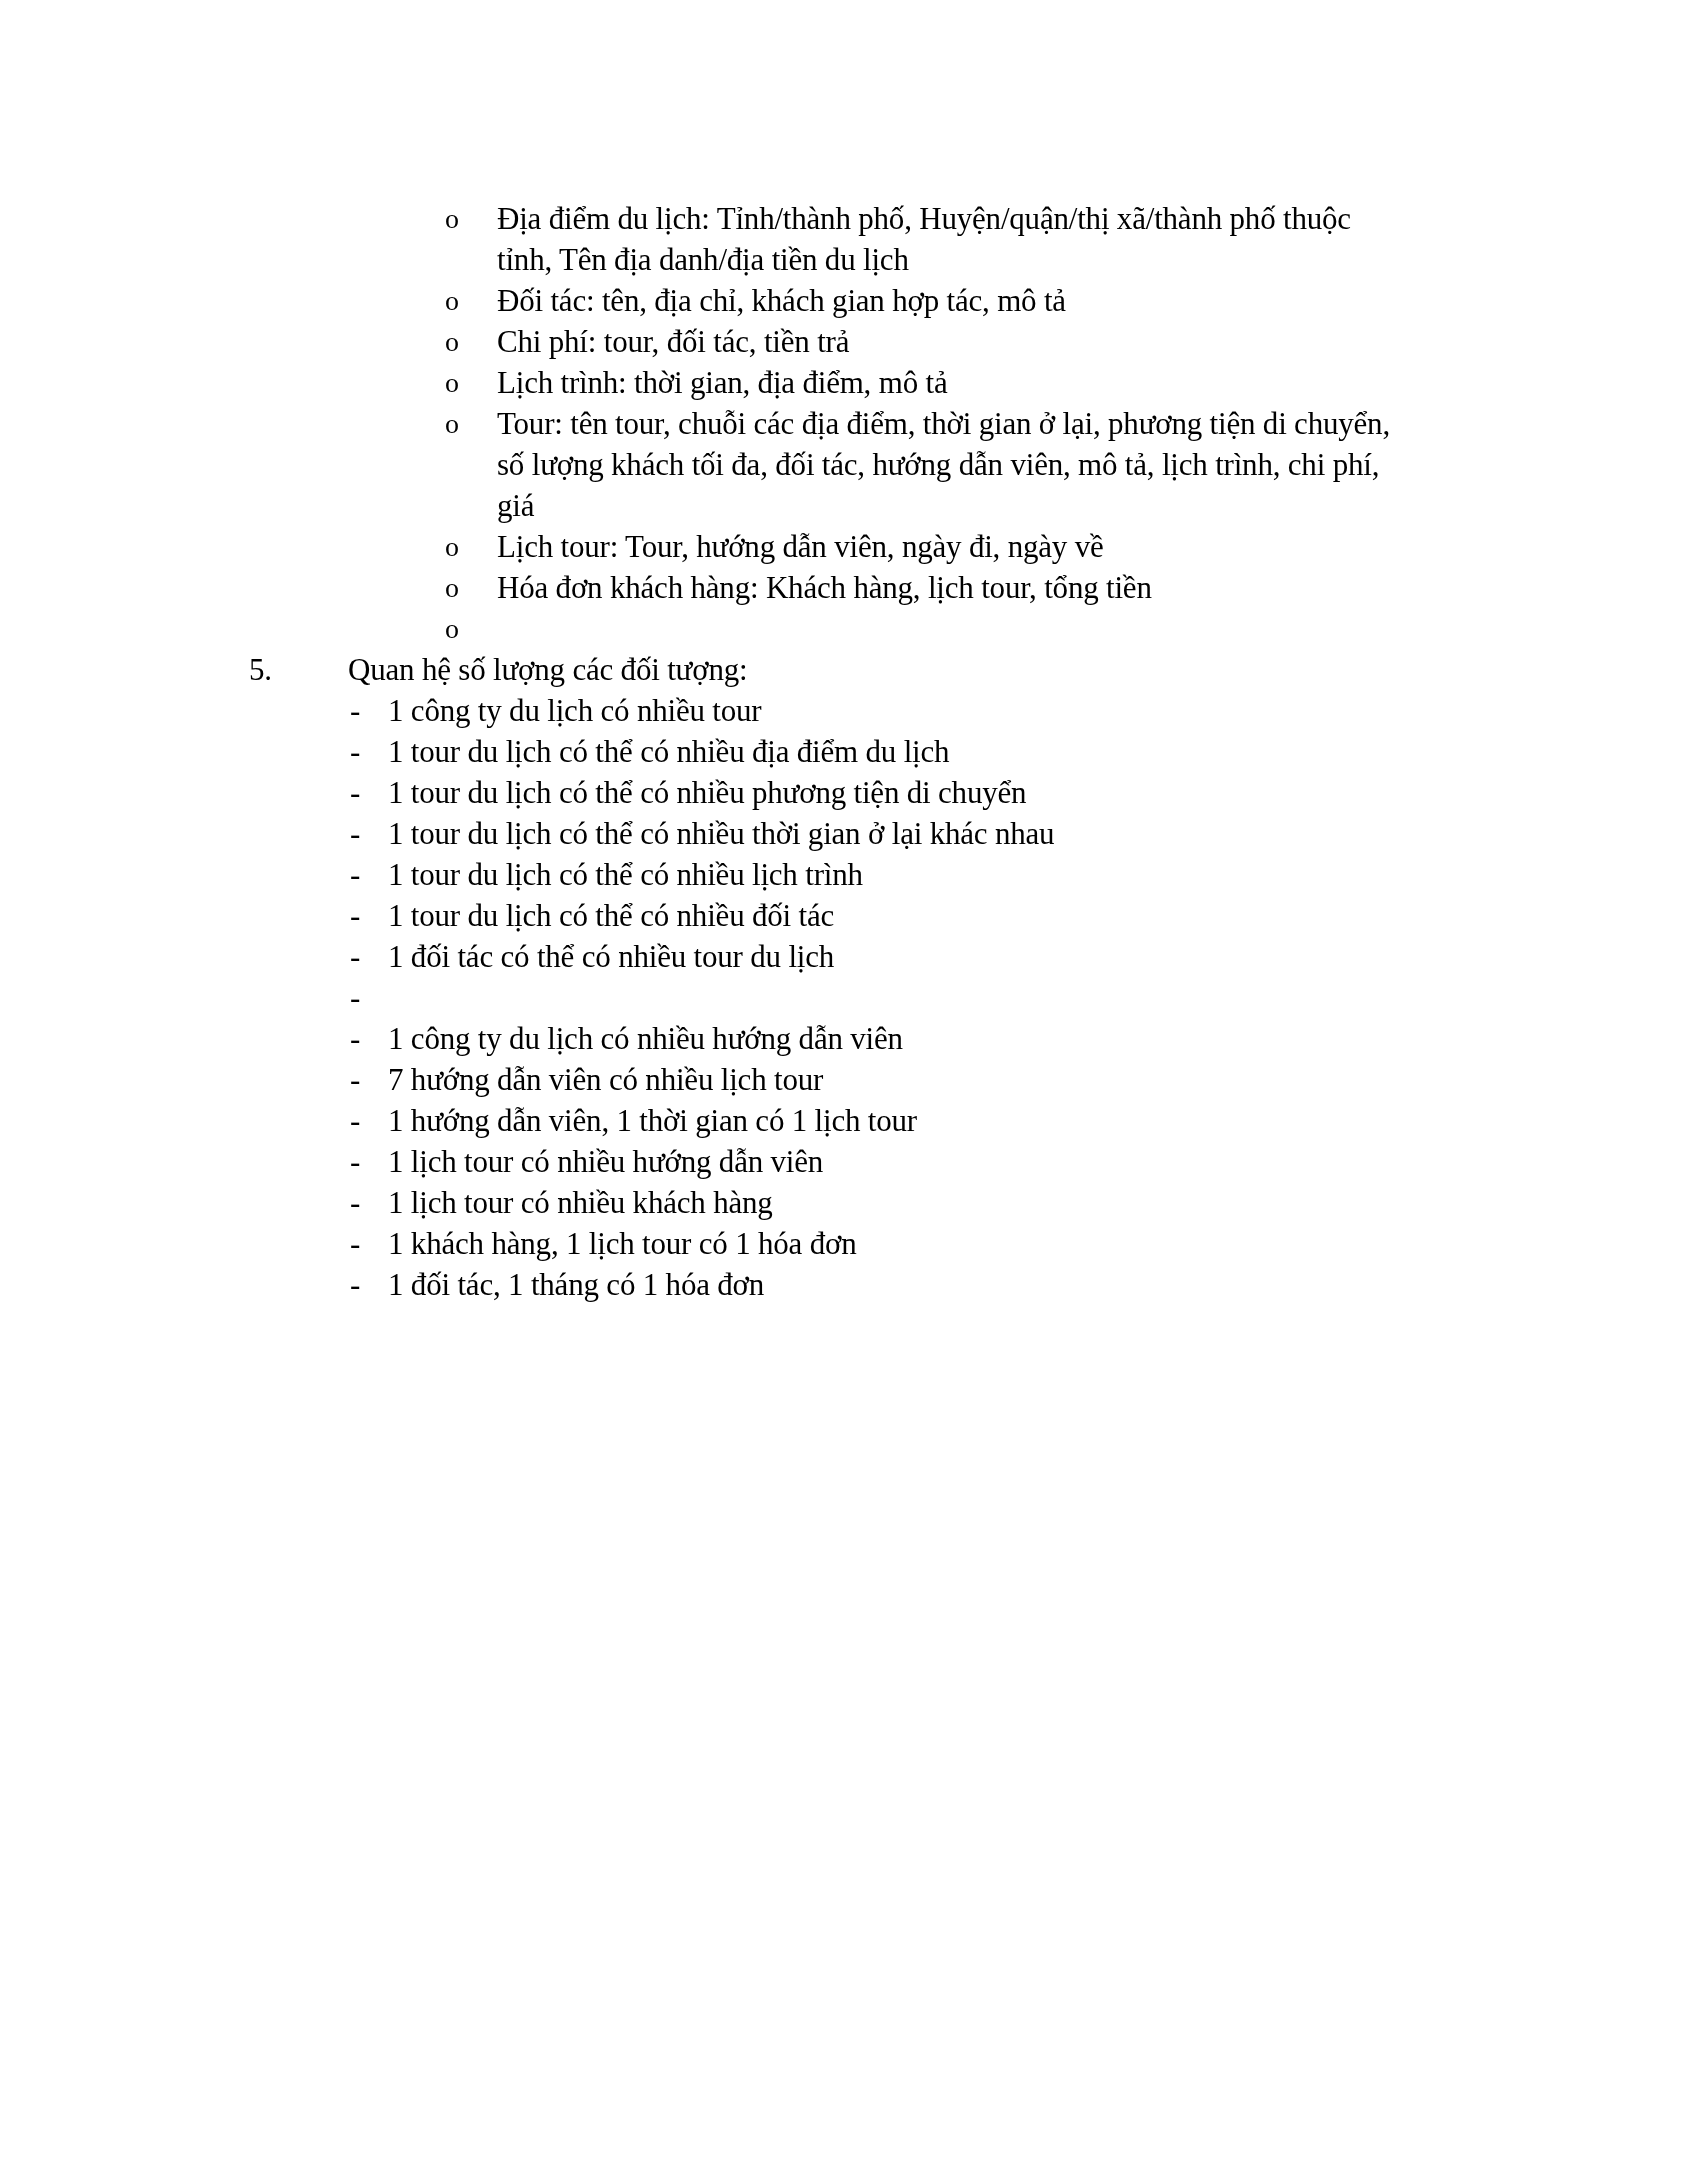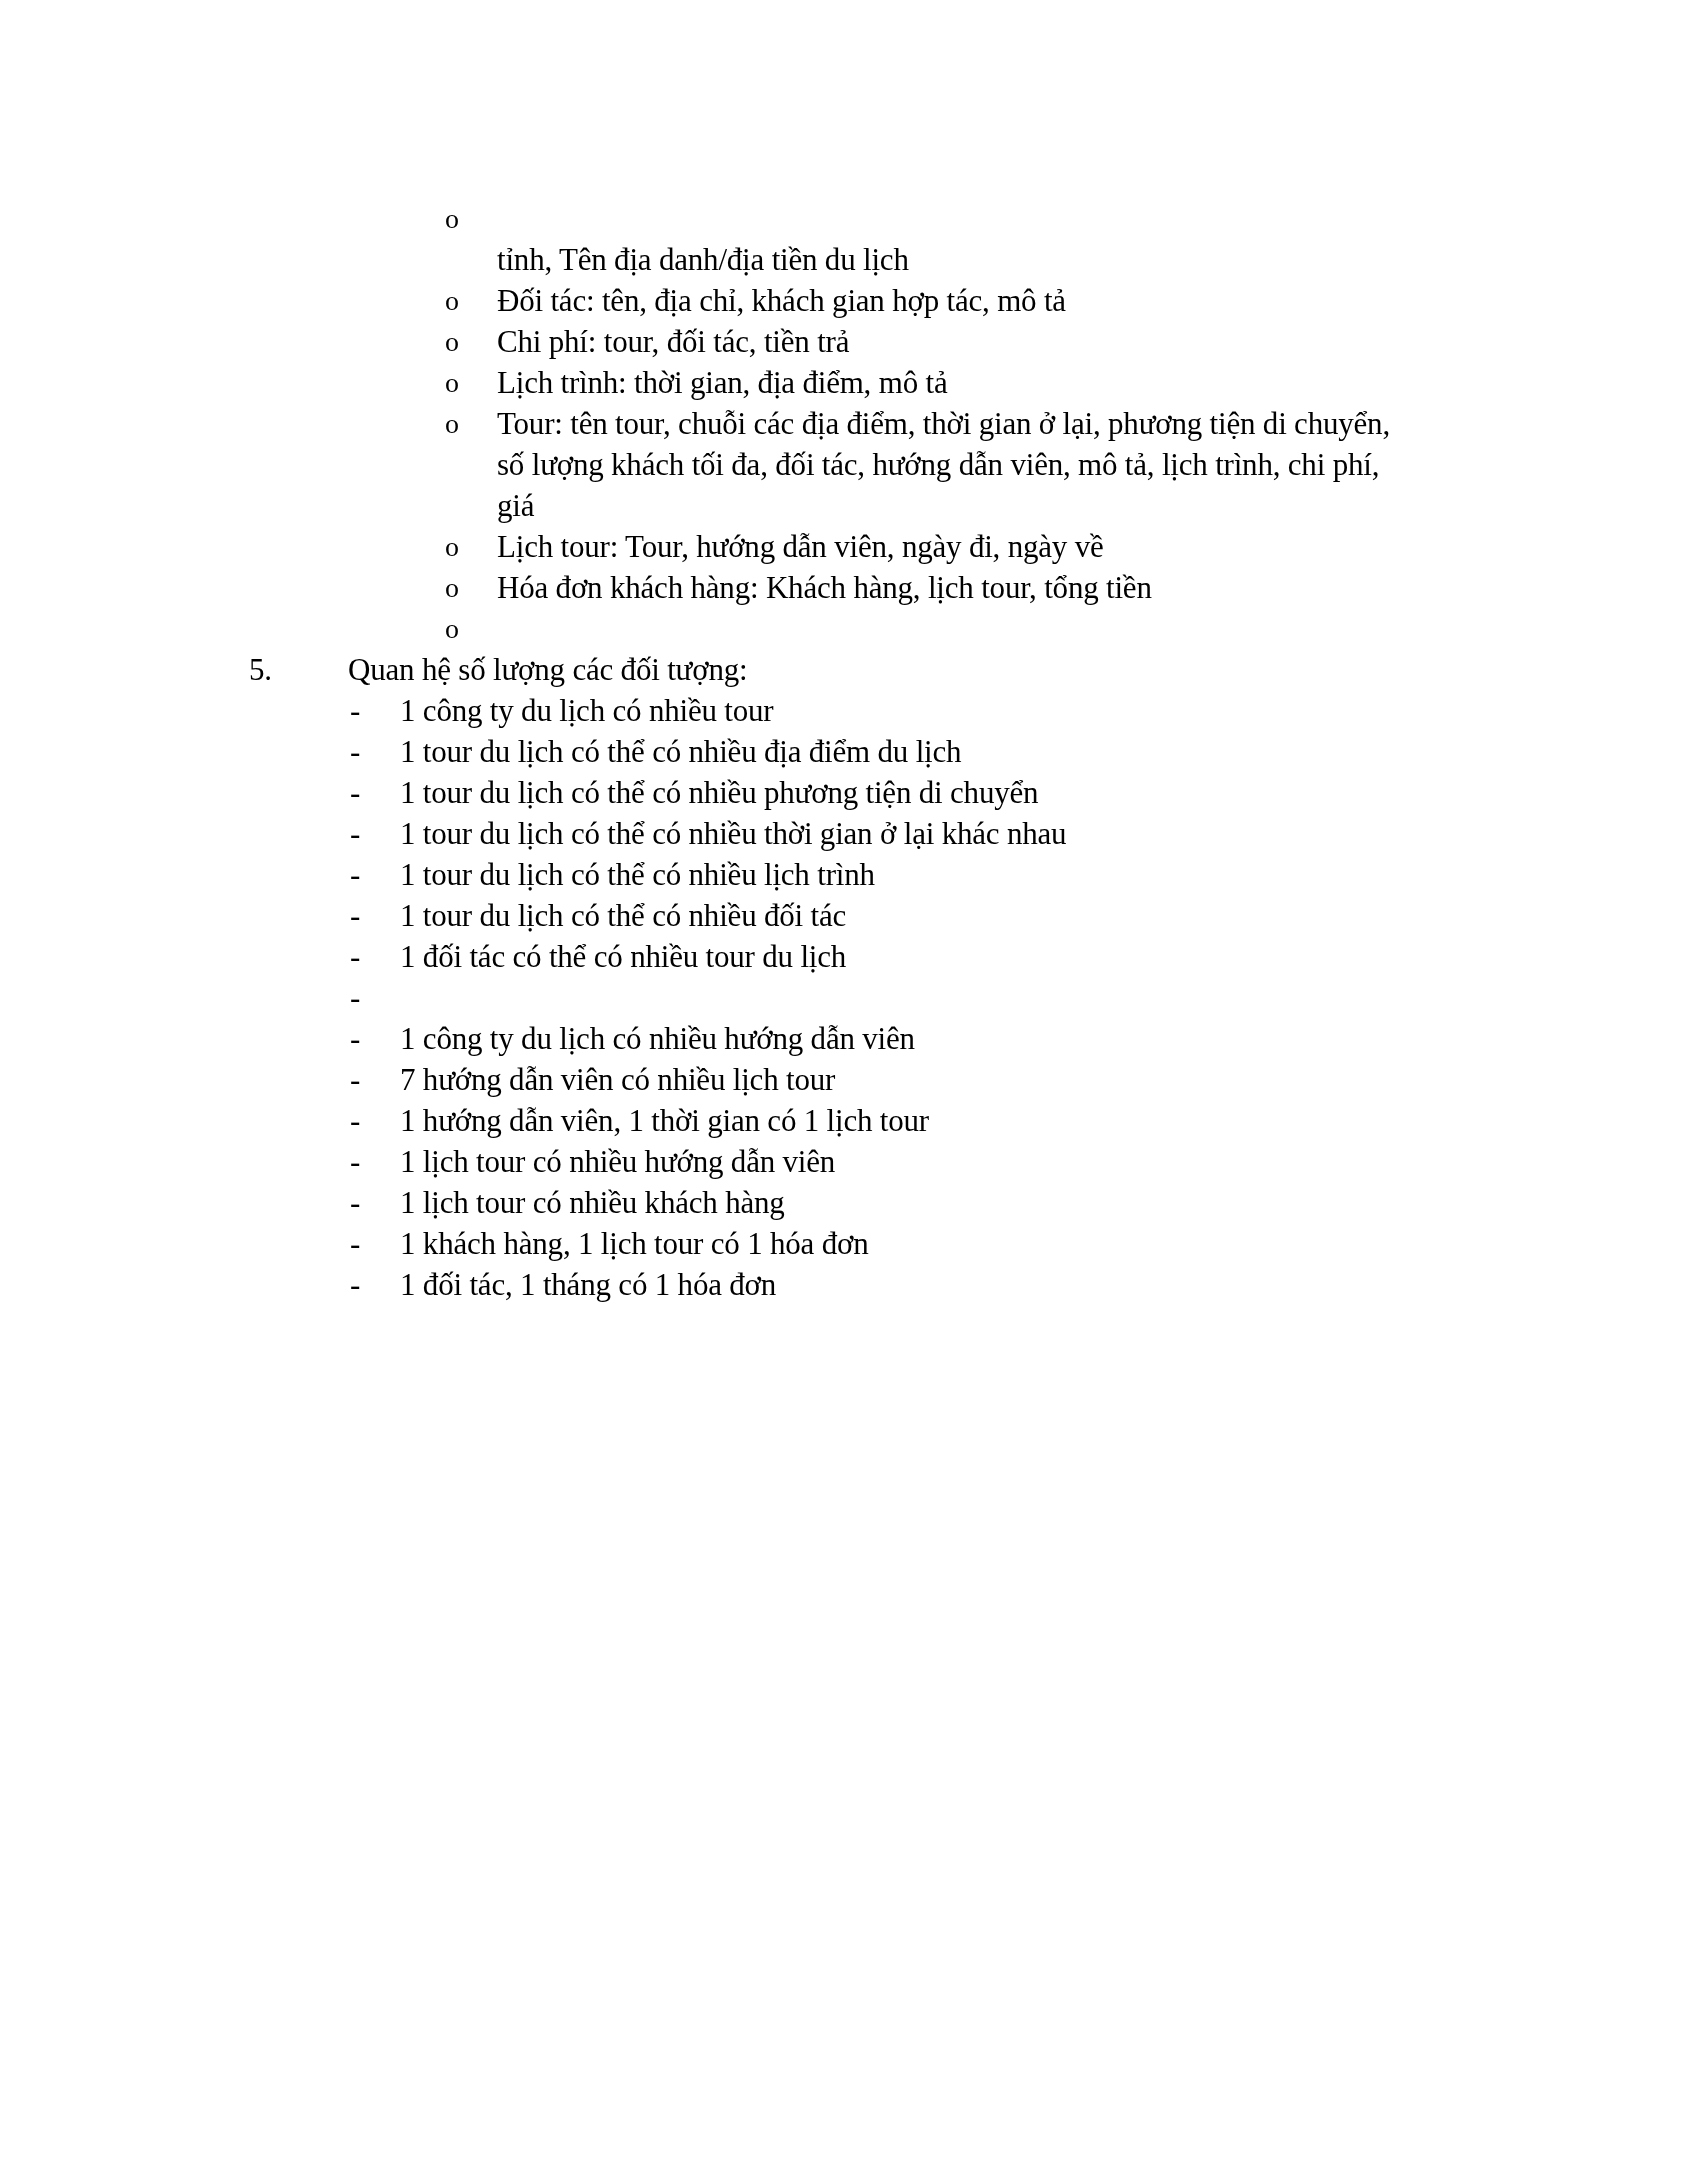--- a/index.html
+++ b/index.html
@@ -44,31 +44,32 @@
     top: 0;
   }
   
   .sub .marker { left: 445px; font-size: 28px; }
   .sub .text { left: 497px; }
   
   .sec .marker { left: 249px; }
   .sec .text { left: 348px; }
   
   .dash .marker { left: 350px; }
-  .dash .text { left: 400px; text-align: center; }
+  .dash .text { left: 388px; text-align: center; }
 </style>
 </head>
 <body>
 
 <div class="page">
   <div class="content">
 
     <div>
       <div class="line sub">
         <span class="marker">o</span>
+        <span class="text">Địa điểm du lịch: Tỉnh/thành phố, Huyện/quận/thị xã/thành phố thuộc</span>
       </div>
       <div class="line sub">
         <span class="text">tỉnh, Tên địa danh/địa tiền du lịch</span>
       </div>
 
       <div class="line sub">
         <span class="marker">o</span>
         <span class="text">Đối tác: tên, địa chỉ, khách gian hợp tác, mô tả</span>
       </div>
 

